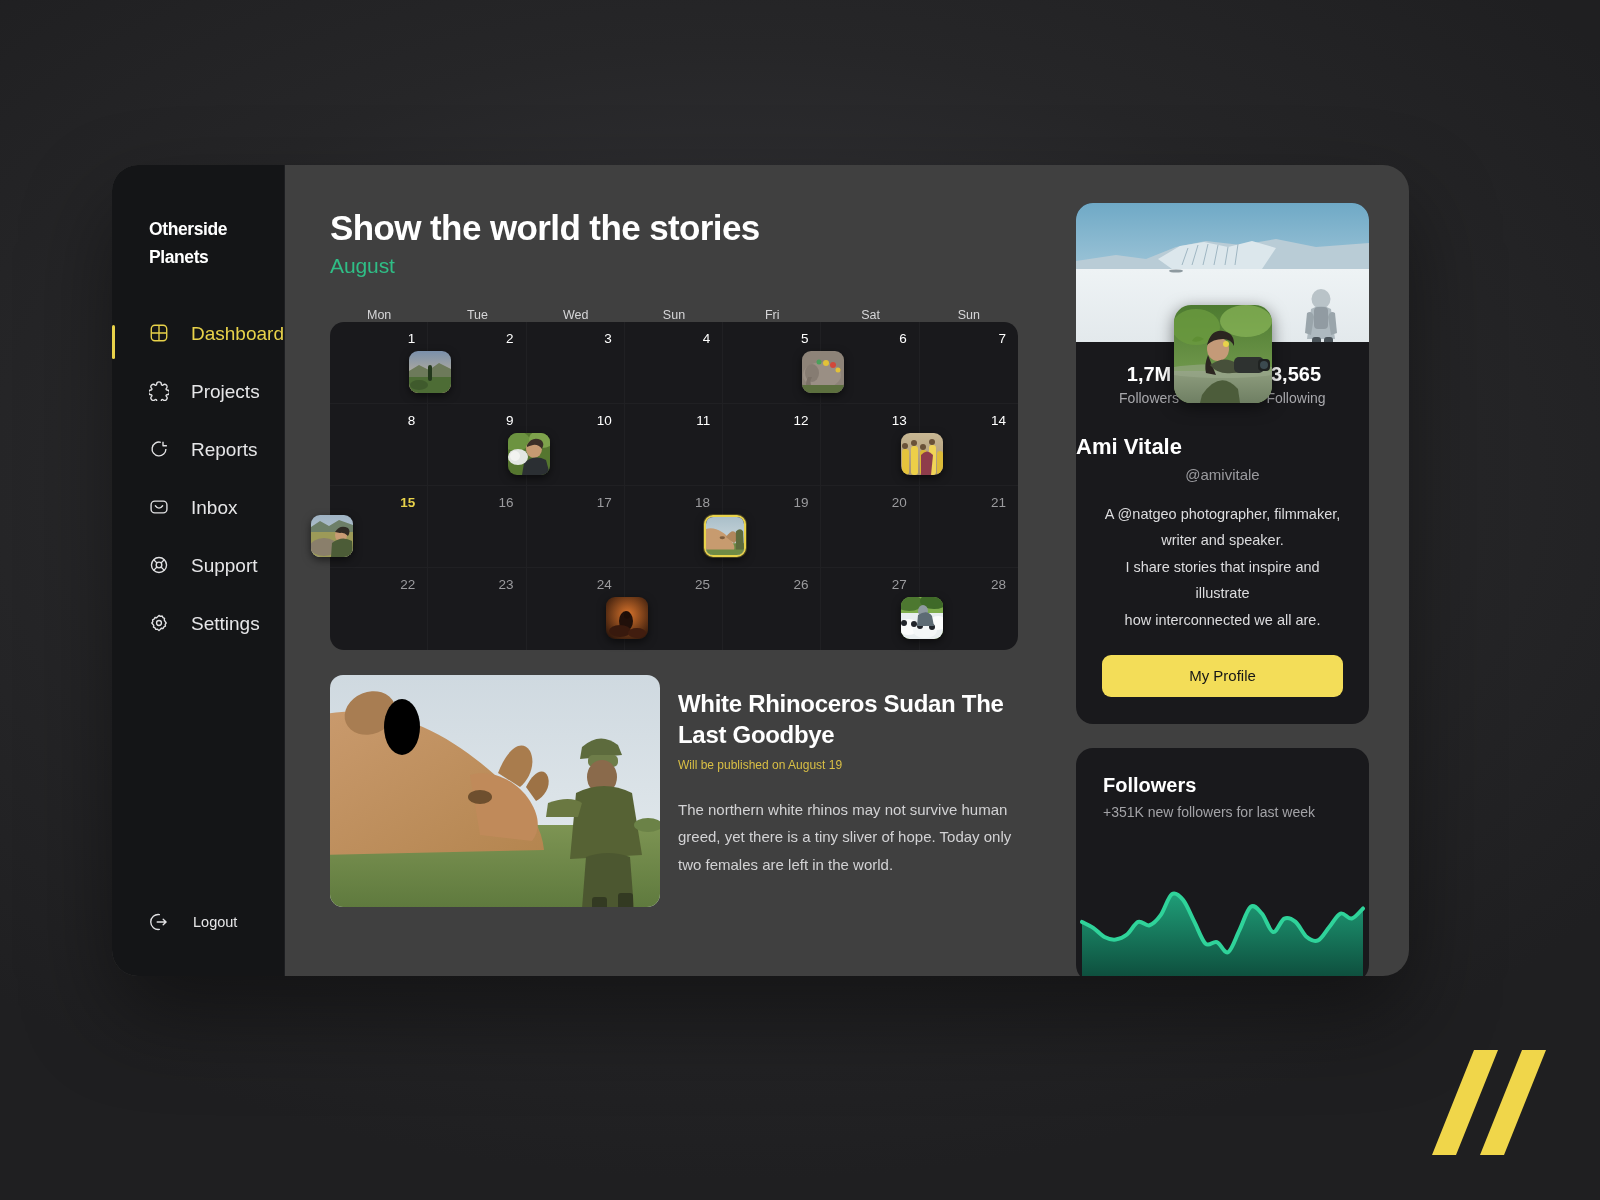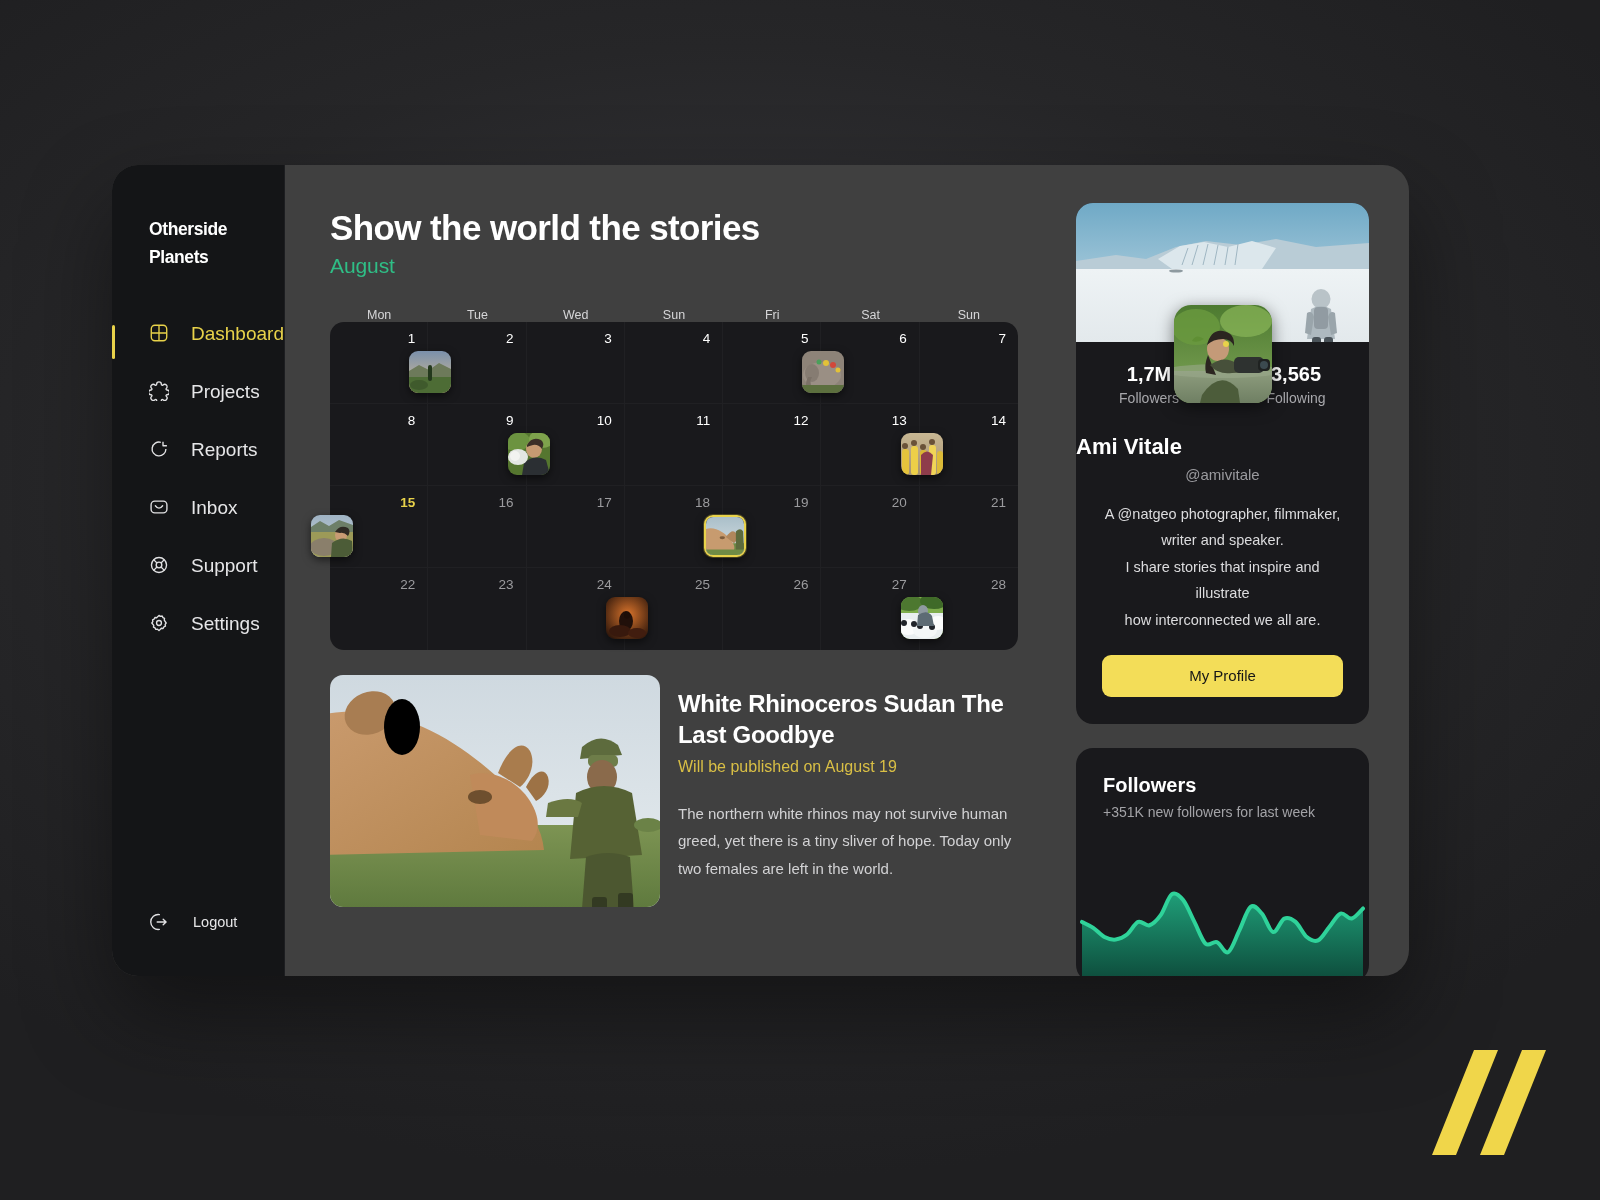--- a/index.html
+++ b/index.html
@@ -173,21 +173,21 @@
   .article-body { padding-top: 14px; flex: 1 1 auto; min-width: 0; }
   .article-title {
     font-size: 24px;
     font-weight: bold;
     color: #ffffff;
     line-height: 1.28;
     letter-spacing: -0.3px;
   }
   .article-date {
     margin-top: 7px;
-    font-size: 16px;
+    font-size: 12px;
     color: #d9bf45;
   }
   .article-text {
     margin-top: 24px;
     font-size: 15px;
     color: #d2d2d4;
     line-height: 1.85;
   }
 
   

